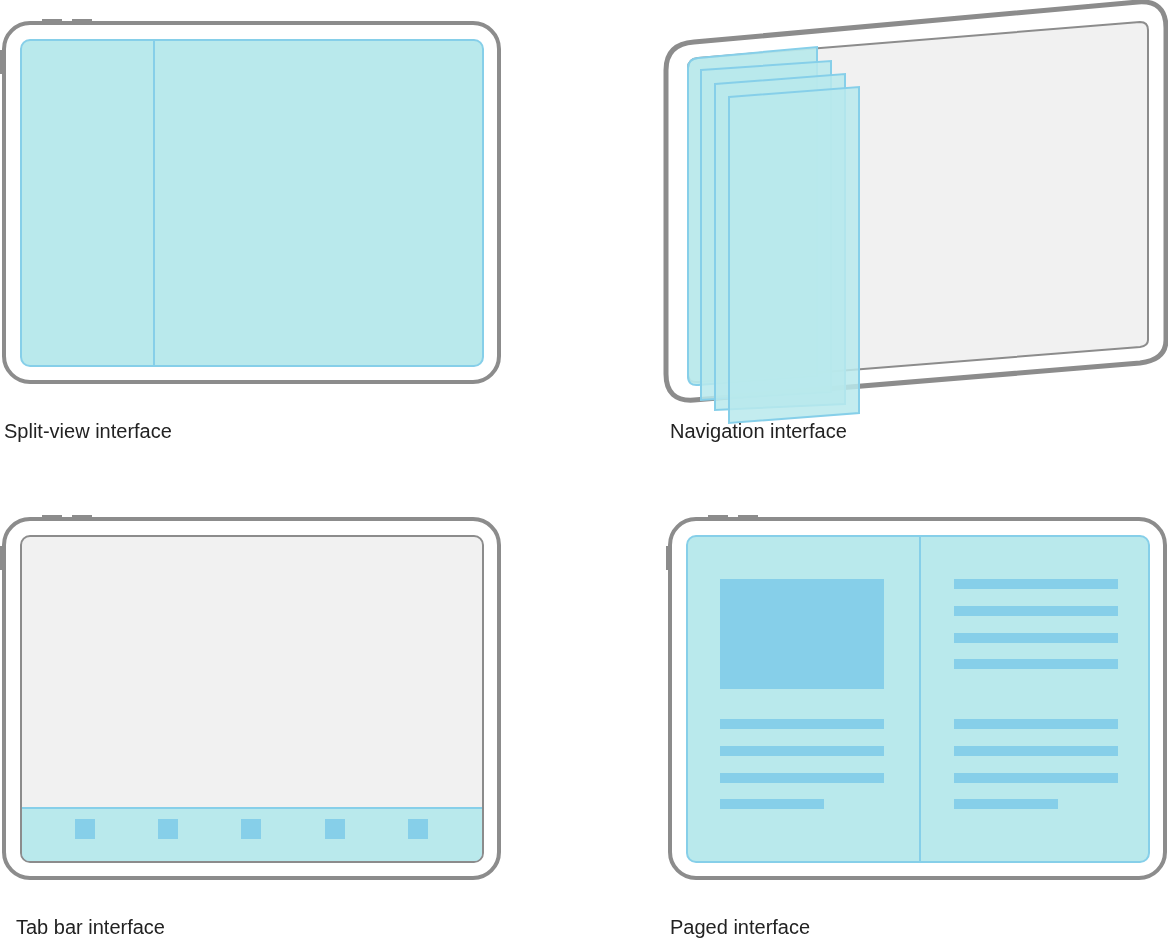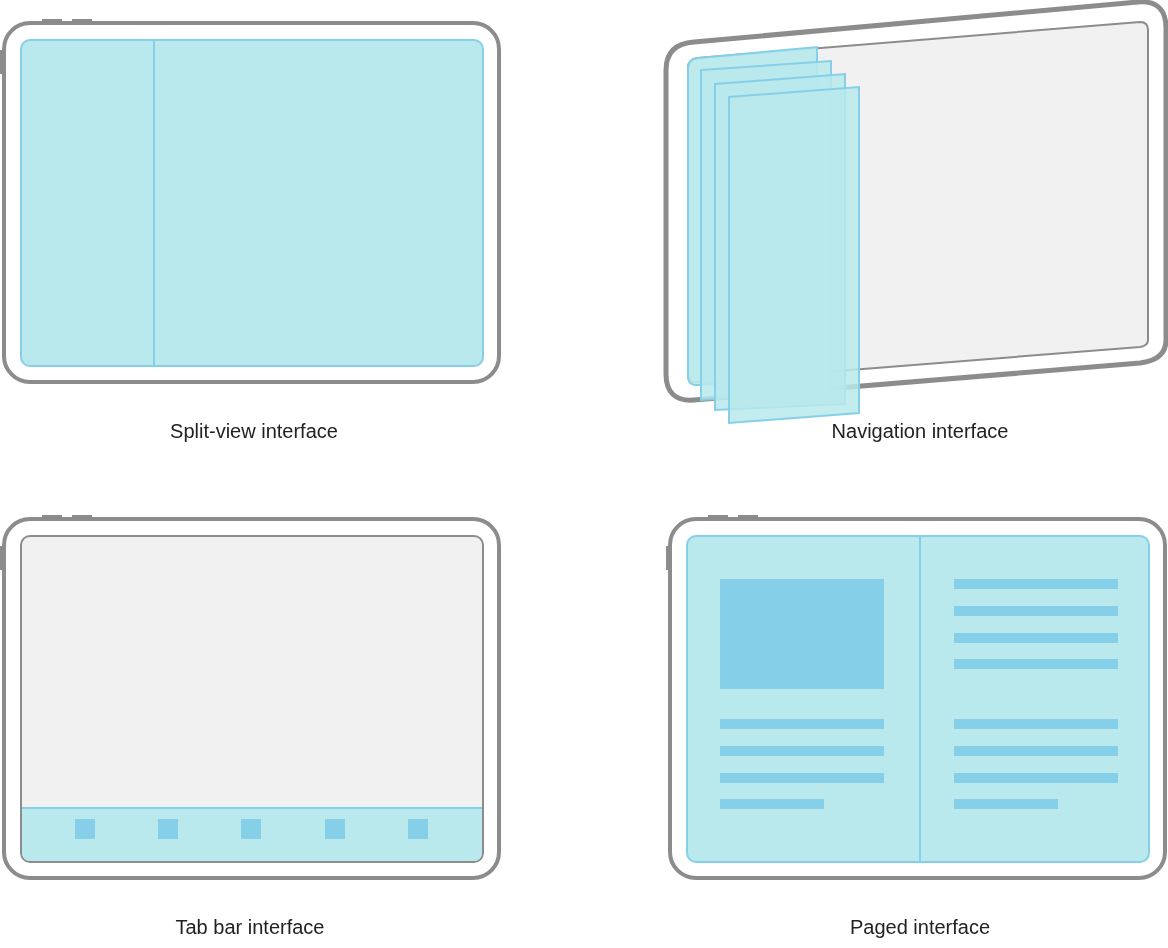--- a/index.html
+++ b/index.html
@@ -1,21 +1,21 @@
 <!DOCTYPE html>
 <html><head>
 <meta charset="utf-8">
 <style>
   html, body { margin:0; padding:0; background:#fff; }
   body { width:1168px; height:948px; position:relative; overflow:hidden; font-family:"Liberation Sans", sans-serif; }
   .device { position:absolute; box-sizing:border-box; border:4px solid #8c8c8c; border-radius:28px; background:#fff; }
   .btn { position:absolute; background:#8c8c8c; }
   .screen { position:absolute; box-sizing:border-box; border:2px solid #86cfe9; border-radius:10px; background:#b9e9ec; overflow:hidden; }
   .screen.gray { background:#f1f1f1; border-color:#8c8c8c; }
-  .caption { position:absolute; width:500px; text-align:center; font-size:20px; color:#222; }
+  .caption { position:absolute; width:500px; font-size:20px; color:#222; }
   .bar { position:absolute; background:#86cfe9; height:10px; }
   .sq { position:absolute; background:#86cfe9; width:20px; height:20px; top:10px; }
 </style>
 </head>
 <body>
 
 <div>
   <div class="btn" style="left:42px;top:19px;width:20px;height:3px;"></div>
   <div class="btn" style="left:72px;top:19px;width:20px;height:3px;"></div>
   <div class="btn" style="left:0px;top:50px;width:3px;height:24px;"></div>
@@ -45,21 +45,21 @@
   <div class="device" style="left:2px;top:517px;width:499px;height:363px;"></div>
   <div class="screen gray" style="left:20px;top:535px;width:464px;height:328px;">
     <div style="position:absolute;left:-2px;bottom:-2px;width:464px;height:56px;box-sizing:border-box;border:2px solid #86cfe9;border-radius:0 0 10px 10px;background:#b9e9ec;">
       <div class="sq" style="left:53px;"></div>
       <div class="sq" style="left:136px;"></div>
       <div class="sq" style="left:219px;"></div>
       <div class="sq" style="left:303px;"></div>
       <div class="sq" style="left:386px;"></div>
     </div>
   </div>
-  <div class="caption" style="left:0;top:916px;">Tab bar interface</div>
+  <div class="caption" style="left:16px;top:916px;">Tab bar interface</div>
 </div>
 
 <div>
   <div class="btn" style="left:708px;top:515px;width:20px;height:3px;"></div>
   <div class="btn" style="left:738px;top:515px;width:20px;height:3px;"></div>
   <div class="btn" style="left:666px;top:546px;width:3px;height:24px;"></div>
   <div class="device" style="left:668px;top:517px;width:499px;height:363px;"></div>
   <div class="screen" style="left:686px;top:535px;width:464px;height:328px;">
     <div style="position:absolute;left:231px;top:0;width:2px;height:100%;background:#86cfe9;"></div>
     <div style="position:absolute;left:32px;top:42px;width:164px;height:110px;background:#86cfe9;"></div>

